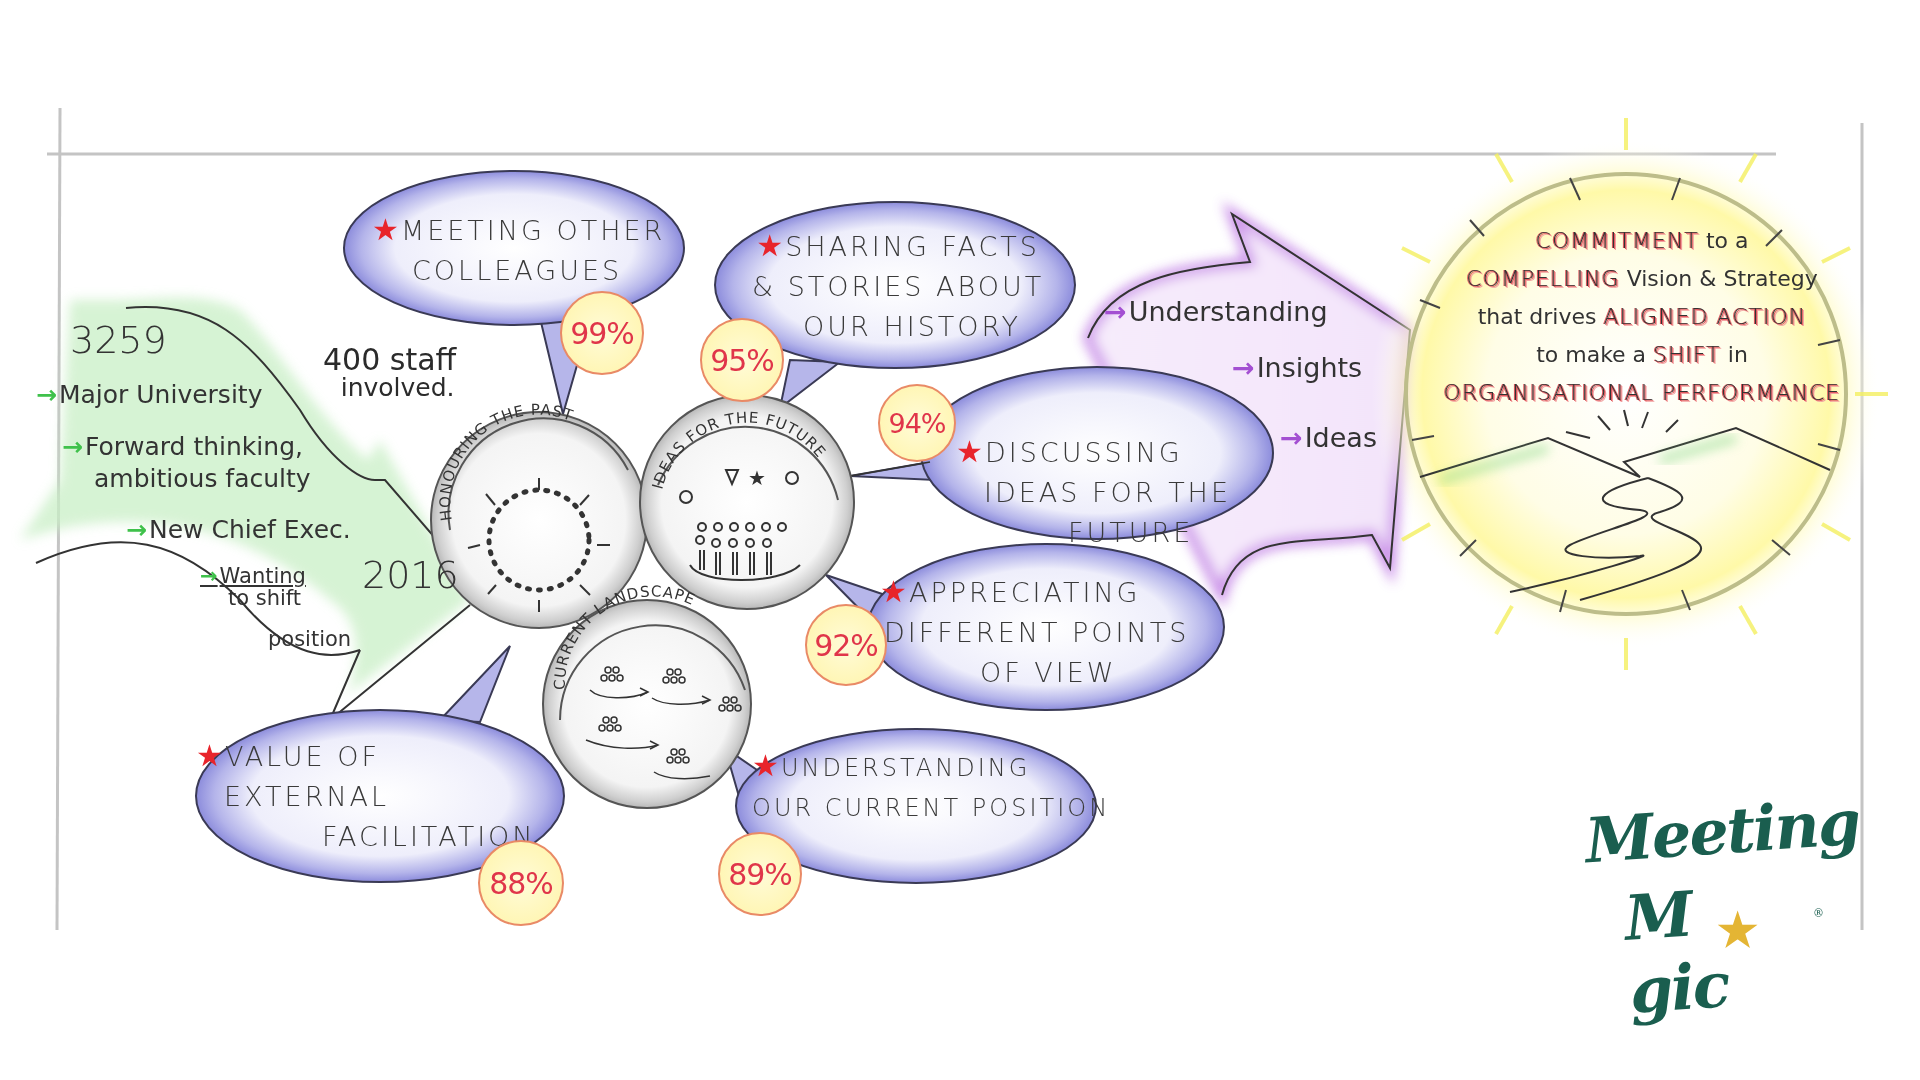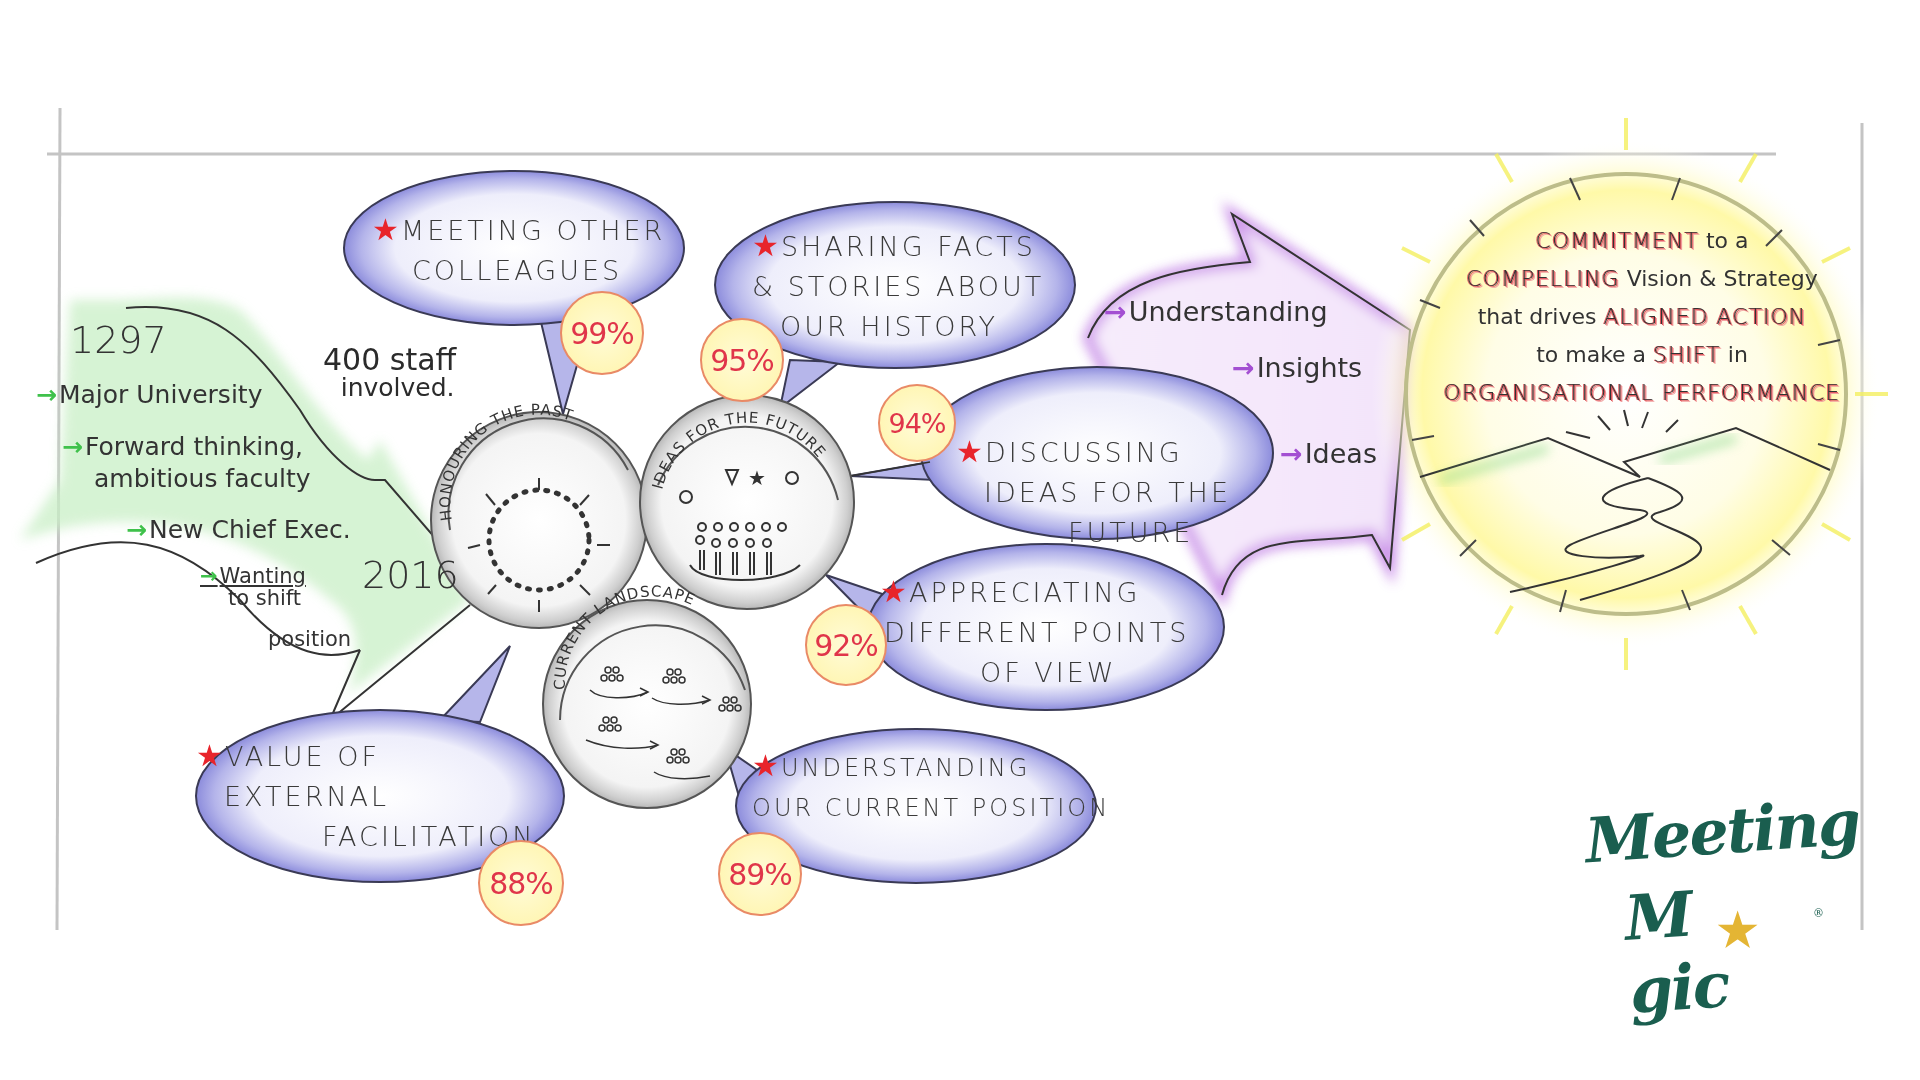--- a/index.html
+++ b/index.html
@@ -243,42 +243,42 @@
 
   <path id="arcPast" d="M452,520 A88,88 0 0 1 620,470" fill="none"></path>
   <path id="arcFuture" d="M662,490 A88,88 0 0 1 830,480" fill="none"></path>
   <path id="arcLand" d="M565,690 A85,85 0 0 1 742,680" fill="none"></path>
   <text class="circle-label"><textPath href="#arcPast" id="tp-past">HONOURING THE PAST</textPath></text>
   <text class="circle-label"><textPath href="#arcFuture" id="tp-future">IDEAS FOR THE FUTURE</textPath></text>
   <text class="circle-label"><textPath href="#arcLand" id="tp-land">CURRENT LANDSCAPE</textPath></text>
 </svg>
 
 <div class="abs">
-  <div class="green-text" style="left:70px; top:325px; font-size:38px; font-weight:300;">1297</div>
+  <div class="green-text" style="left:70px; top:325px; font-size:38px; font-weight:300;">3259</div>
   <div class="green-text" style="left:36px; top:380px;"><span class="garrow">→</span><span>Major University</span></div>
   <div class="green-text" style="left:62px; top:432px;"><span class="garrow">→</span><span>Forward thinking,</span></div>
   <div class="green-text" style="left:94px; top:464px;"><span>ambitious faculty</span></div>
   <div class="green-text" style="left:126px; top:515px;"><span class="garrow">→</span><span>New Chief Exec.</span></div>
   <div class="green-text" style="left:200px; top:565px; font-size:21px; line-height:22px;text-decoration:underline;"><span class="garrow">→</span><span>Wanting</span></div>
   <div class="green-text" style="left:228px; top:587px; font-size:21px; line-height:22px;"><span>to shift</span></div>
   <div class="green-text" style="left:268px; top:612px; font-size:21px; line-height:22px;margin-top:16px;"><span>position</span></div>
   <div class="green-text" style="left:362px; top:560px; font-size:38px; font-weight:300;">2016</div>
 </div>
 
 <div class="abs" style="left:323px; top:346px; font-size:30px; line-height:28px;text-align:center;">
   <div>400 staff</div>
   <div style="font-size:25px; padding-left:16px;">involved.</div>
 </div>
 
 <div class="bubble-text" style="left:372px; top:210px;">
   <span class="line"><span class="star">★</span><span>MEETING OTHER</span></span>
   <span class="line" style="padding-left:40px;">COLLEAGUES</span>
 </div>
 
-<div class="bubble-text" style="left:752px; top:226px;">
+<div class="bubble-text" style="left:752px; top:226px;text-align:center;">
   <span class="line"><span class="star">★</span><span>SHARING FACTS</span></span>
   <span class="line">&amp; STORIES ABOUT</span>
   <span class="line" style="padding-left:28px;">OUR HISTORY</span>
 </div>
 
 <div class="bubble-text" style="left:956px; top:396px;margin-top:36px;">
   <span class="line"><span class="star">★</span><span>DISCUSSING</span></span>
   <span class="line" style="padding-left:28px;">IDEAS FOR THE</span>
   <span class="line" style="padding-left:112px;">FUTURE</span>
 </div>
@@ -303,21 +303,21 @@
 <div class="badge" style="left:560px; top:291px; width:80px; height:80px;">99%</div>
 <div class="badge" style="left:700px; top:318px; width:80px; height:80px;">95%</div>
 <div class="badge" style="left:878px; top:384px; width:74px; height:74px; font-size:27px;">94%</div>
 <div class="badge" style="left:805px; top:604px; width:78px; height:78px;">92%</div>
 <div class="badge" style="left:478px; top:840px; width:82px; height:82px;">88%</div>
 <div class="badge" style="left:718px; top:832px; width:80px; height:80px;">89%</div>
 
 <div class="abs">
   <div class="purple-text" style="left:1104px; top:296px;"><span class="parrow">→</span><span>Understanding</span></div>
   <div class="purple-text" style="left:1232px; top:352px;"><span class="parrow">→</span><span>Insights</span></div>
-  <div class="purple-text" style="left:1280px; top:422px;margin-top:16px;"><span class="parrow">→</span><span>Ideas</span></div>
+  <div class="purple-text" style="left:1280px; top:422px;"><span class="parrow">→</span><span>Ideas</span></div>
 </div>
 
 <div class="goal">
   <div><span class="hl">COMMITMENT</span><span> to a</span></div>
   <div><span class="hl">COMPELLING</span><span> Vision &amp; Strategy</span></div>
   <div><span>that drives </span><span class="hl">ALIGNED ACTION</span></div>
   <div><span>to make a </span><span class="hl">SHIFT</span><span> in</span></div>
   <div><span class="hl">ORGANISATIONAL PERFORMANCE</span></div>
 </div>
 

